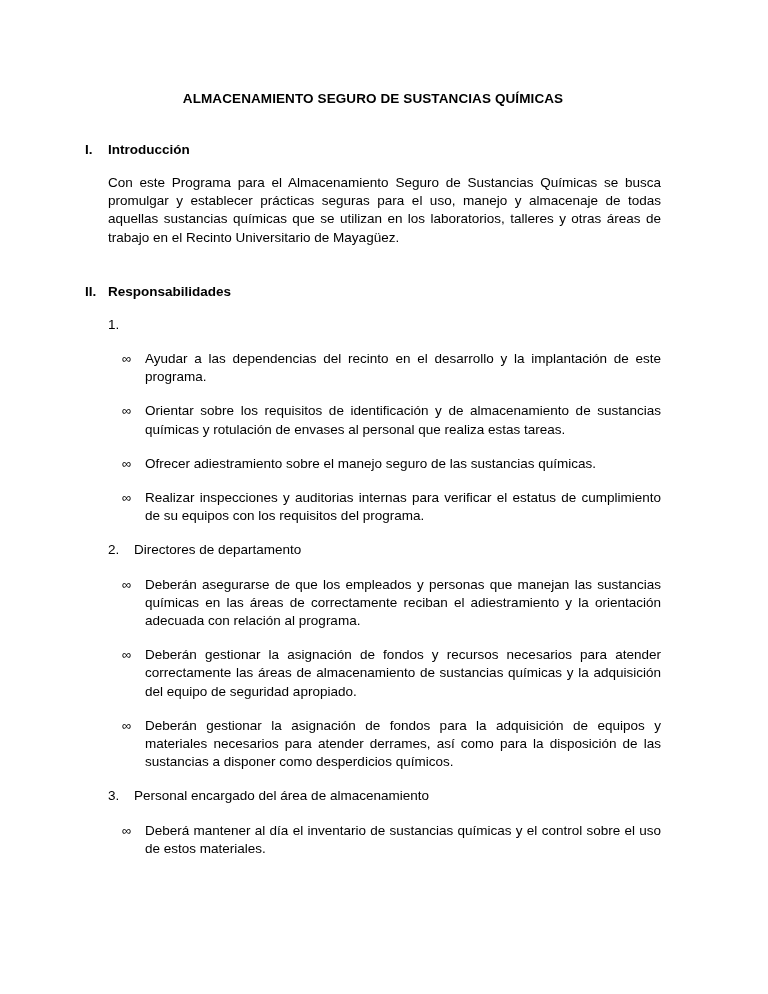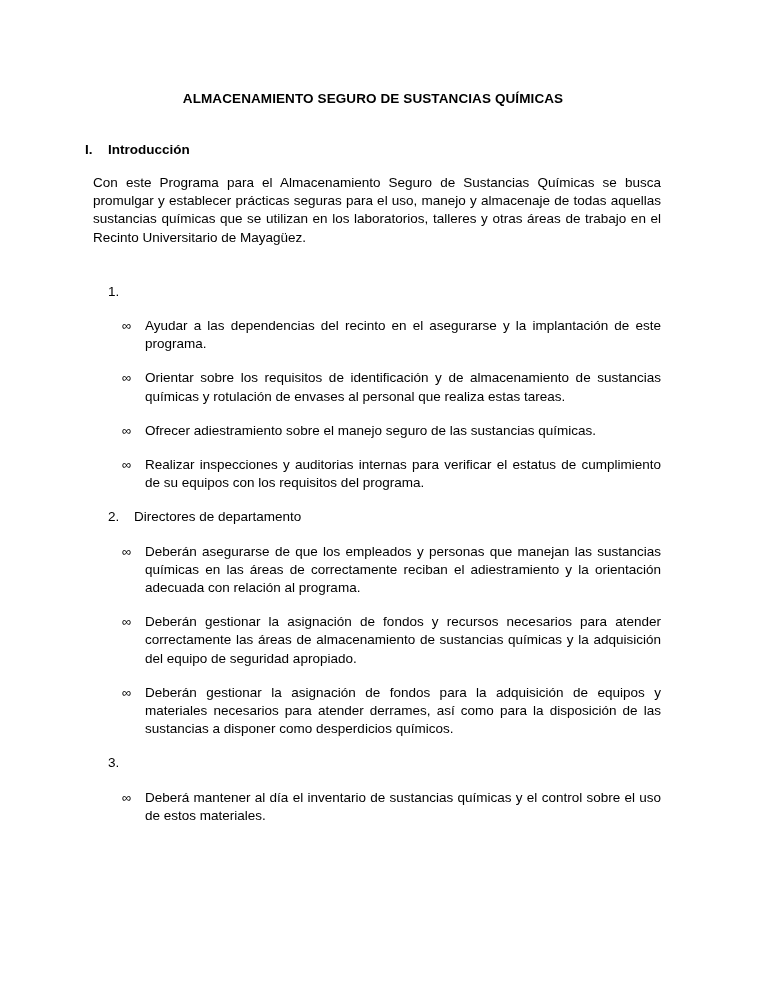--- a/index.html
+++ b/index.html
@@ -30,21 +30,21 @@
     font-size: 13.5px;
     line-height: 18px;
     margin-bottom: 15px;
   }
   .sec-num {
     display: inline-block;
     width: 23px;
     flex: 0 0 23px;
   }
   .para {
-    margin-left: 8px;
+    margin-left: 23px;
     font-size: 13.5px;
     line-height: 18.2px;
     text-align: justify;
     margin-bottom: 36px;
   }
   .num-item {
     display: flex;
     margin-left: 23px;
     font-size: 13.5px;
     line-height: 18.2px;
@@ -84,28 +84,32 @@
 
   <div class="section">
     <div class="sec-heading">
       <span class="sec-num">I.</span>
       <span class="sec-label">Introducción</span>
     </div>
     <p class="para">Con este Programa para el Almacenamiento Seguro de Sustancias Químicas se busca promulgar y establecer prácticas seguras para el uso, manejo y almacenaje de todas aquellas sustancias químicas que se utilizan en los laboratorios, talleres y otras áreas de trabajo en el Recinto Universitario de Mayagüez.</p>
   </div>
 
   <div class="section">
+    <div class="sec-heading">
+      <span class="sec-num">II.</span>
+      <span class="sec-label">Responsabilidades</span>
+    </div>
 
     <div class="num-item">
       <span class="item-num">1.</span>
     </div>
 
     <div class="bullet">
       <span class="bullet-glyph">∞</span>
-      <span class="bullet-text">Ayudar a las dependencias del recinto en el asegurarse y la implantación de este programa.</span>
+      <span class="bullet-text">Ayudar a las dependencias del recinto en el desarrollo y la implantación de este programa.</span>
     </div>
     <div class="bullet">
       <span class="bullet-glyph">∞</span>
       <span class="bullet-text">Orientar sobre los requisitos de identificación y de almacenamiento de sustancias químicas y rotulación de envases al personal que realiza estas tareas.</span>
     </div>
     <div class="bullet">
       <span class="bullet-glyph">∞</span>
       <span class="bullet-text">Ofrecer adiestramiento sobre el manejo seguro de las sustancias químicas.</span>
     </div>
     <div class="bullet">
@@ -126,20 +130,21 @@
       <span class="bullet-glyph">∞</span>
       <span class="bullet-text">Deberán gestionar la asignación de fondos y recursos necesarios para atender correctamente las áreas de almacenamiento de sustancias químicas y la adquisición del equipo de seguridad apropiado.</span>
     </div>
     <div class="bullet">
       <span class="bullet-glyph">∞</span>
       <span class="bullet-text">Deberán gestionar la asignación de fondos para la adquisición de equipos y materiales necesarios para atender derrames, así como para la disposición de las sustancias a disponer como desperdicios químicos.</span>
     </div>
 
     <div class="num-item">
       <span class="item-num">3.</span>
+      <span class="item-label">Personal encargado del área de almacenamiento</span>
     </div>
 
     <div class="bullet">
       <span class="bullet-glyph">∞</span>
       <span class="bullet-text">Deberá mantener al día el inventario de sustancias químicas y el control sobre el uso de estos materiales.</span>
     </div>
 
   </div>
 </div>
 

